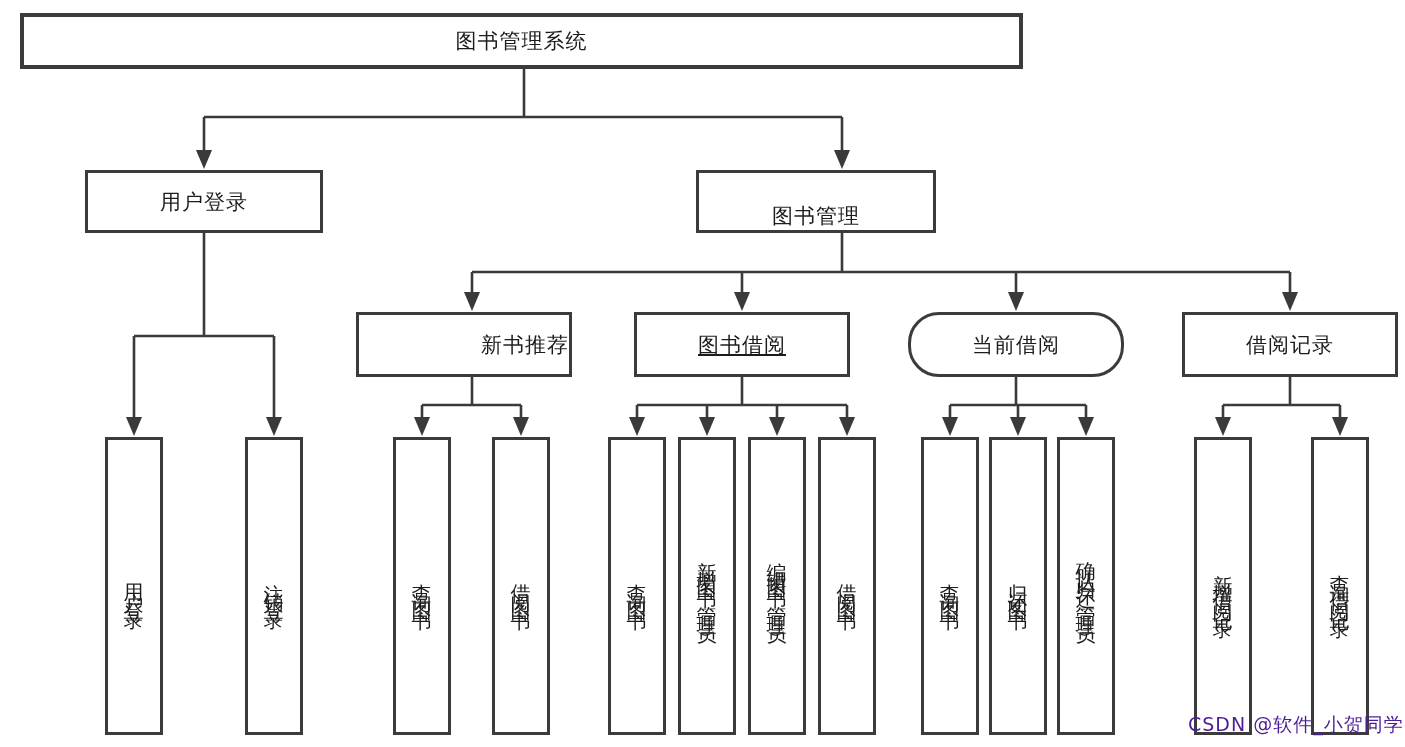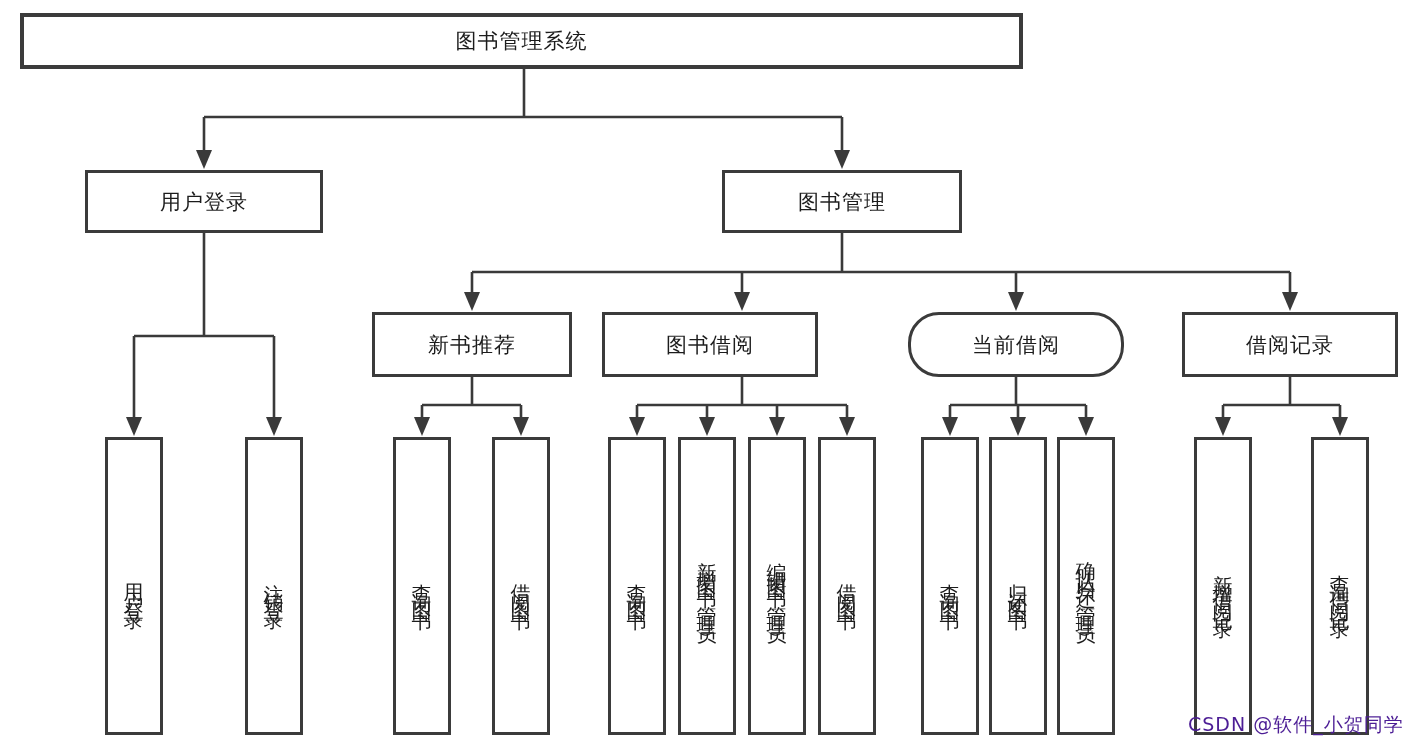--- a/index.html
+++ b/index.html
@@ -35,23 +35,23 @@
   .leaf   { top: 437px; height: 298px; width: 58px; }
   .leaf .vtext {
     writing-mode: vertical-rl;
     text-orientation: mixed;
     letter-spacing: 9px;
     line-height: 1;
     font-size: 20px;
     white-space: nowrap;
   }
   #n-user-login   { left: 85px;  width: 238px; }
-  #n-book-mgmt    { left: 722px; width: 240px; }
-  #n-new-book-rec { left: 372px; width: 200px; }
-  #n-book-borrow  { left: 602px; width: 216px; }
+  #n-book-mgmt    { left: 696px; width: 240px; align-items: flex-end; }
+  #n-new-book-rec { left: 356px; width: 216px; justify-content: flex-end; }
+  #n-book-borrow  { left: 634px; width: 216px; text-decoration: underline; }
   #n-cur-borrow   { left: 908px; width: 216px; border-radius: 31px; }
   #n-records      { left: 1182px; width: 216px; }
   #l-user-login   { left: 105px; }
   #l-logout       { left: 245px; }
   #l-nbr-query    { left: 393px; }
   #l-nbr-borrow   { left: 492px; }
   #l-bb-query     { left: 608px; }
   #l-bb-add       { left: 678px; }
   #l-bb-edit      { left: 748px; }
   #l-bb-borrow    { left: 818px; }

